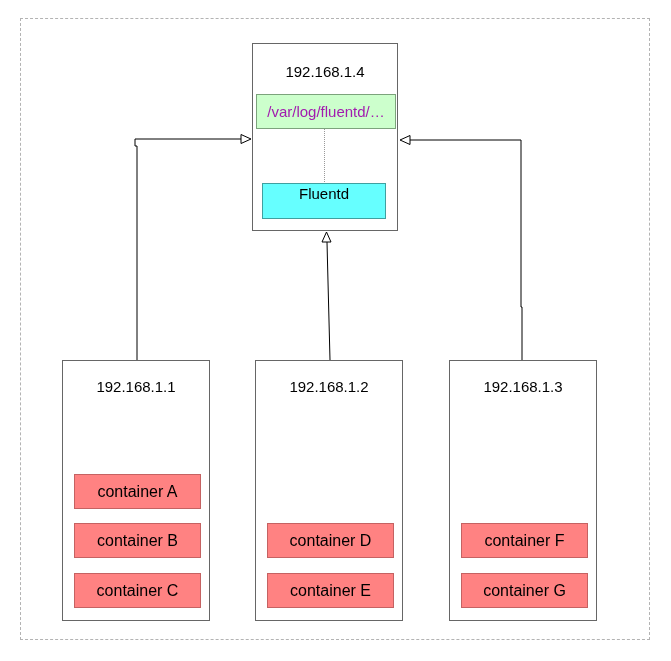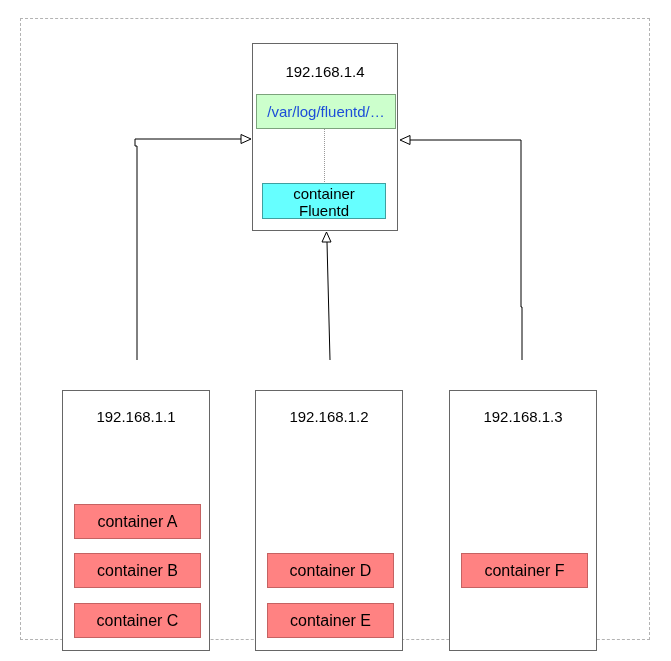--- a/index.html
+++ b/index.html
@@ -62,21 +62,21 @@
     position: absolute;
     left: 3px;
     top: 50px;
     width: 138px;
     height: 33px;
     background: var(--log-fill, #ccffcc);
     border: 1px solid var(--log-border, #7ca37c);
     text-align: center;
     line-height: 33px;
     font-size: 15px;
-    color: #1d4ed8;
+    color: #a21caf;
     white-space: nowrap;
     overflow: hidden;
   }
   .dotted-link {
     position: absolute;
     left: 71px;
     top: 85px;
     width: 0;
     height: 55px;
     border-left: 1px dotted #999999;
@@ -89,21 +89,21 @@
     height: 36px;
     background: var(--fluentd-fill, #66ffff);
     border: 1px solid var(--fluentd-border, #3fa0a0);
     text-align: center;
     font-size: 15px;
     line-height: 17px;
     padding-top: 1px;
     box-sizing: border-box;
     color: #000000;
   }
-  .host-node { top: 360px; width: 148px; height: 261px; margin-top: 30px; }
+  .host-node { top: 360px; width: 148px; height: 261px; }
   .host-node .node-title { top: 17px; }
   .host-1 { left: 62px; }
   .host-2 { left: 255px; padding-left: 36px; }
   .host-3 { left: 449px; }
   .container-chip {
     position: absolute;
     left: 11px;
     width: 125px;
     height: 33px;
     background: var(--container-fill, #ff8282);
@@ -141,36 +141,36 @@
       <path d="M522,360 L522,307 L521,307 L521,140 L410,140"></path>
       <polygon points="400,140 410,135.5 410,144.5"></polygon>
     </g>
   </svg>
 
   <div class="node top-node">
     <div class="node-title">192.168.1.4</div>
     <div class="log-box">/var/log/fluentd/…</div>
     <div class="dotted-link"></div>
     <div class="fluentd-box">
-      <div>container</div>
       <div>Fluentd</div>
     </div>
   </div>
 
   <div class="node host-node host-1">
     <div class="node-title">192.168.1.1</div>
     <div class="container-chip chip-row-0">container A</div>
     <div class="container-chip chip-row-1">container B</div>
     <div class="container-chip chip-row-2">container C</div>
   </div>
 
   <div class="node host-node host-2">
     <div class="node-title">192.168.1.2</div>
     <div class="container-chip chip-row-1">container D</div>
     <div class="container-chip chip-row-2">container E</div>
   </div>
 
   <div class="node host-node host-3">
     <div class="node-title">192.168.1.3</div>
     <div class="container-chip chip-row-1">container F</div>
+    <div class="container-chip chip-row-2">container G</div>
   </div>
 
 </div>
 
 </body></html>

